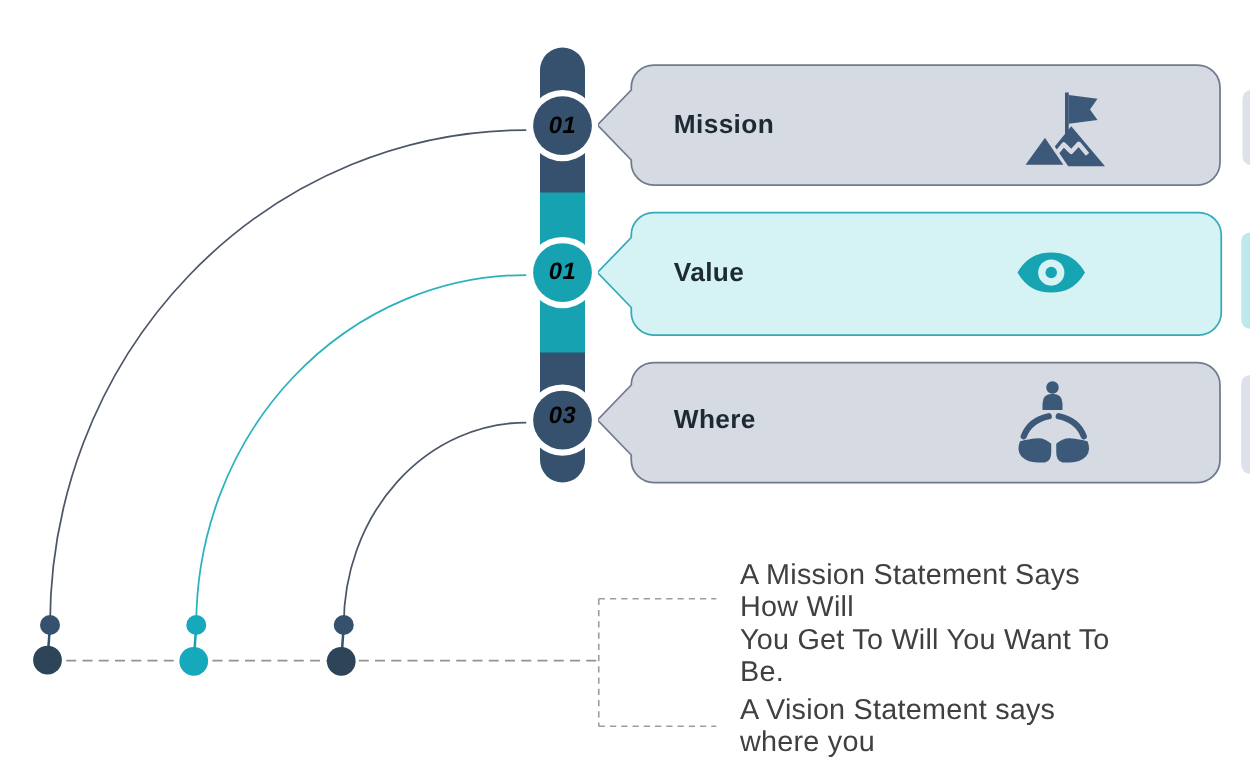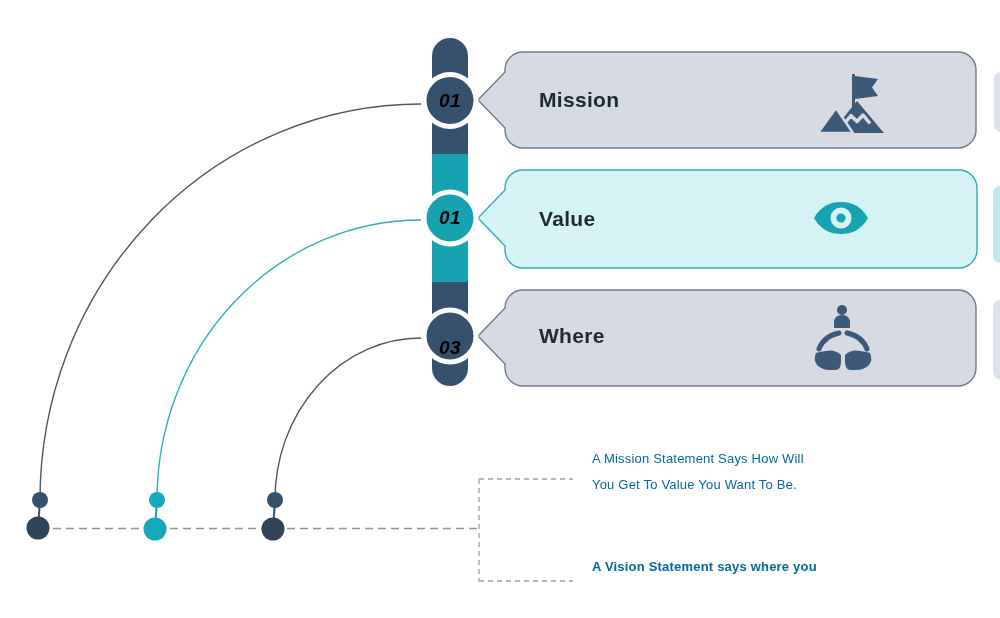--- a/index.html
+++ b/index.html
@@ -9,34 +9,34 @@
   }
   .stage svg{position:absolute;left:0;top:0;}
   .step-num{
     position:absolute;width:50px;text-align:center;
     color:#000000;font-weight:bold;font-size:19px;line-height:24px;
     letter-spacing:0.5px;
     font-style:italic;
   }
   .num-1{left:425px;top:89px;}
   .num-2{left:425px;top:206px;}
-  .num-3{left:425px;top:336px;}
+  .num-3{left:425px;top:321px;}
   .card-title{
     position:absolute;left:539px;height:28px;line-height:28px;
     font-size:21px;font-weight:bold;color:#1E2A33;letter-spacing:0.3px;
   }
   .title-1{top:86px;}
   .title-2{top:205px;}
   .title-3{top:322px;}
   .annotation{
     position:absolute;left:592px;width:320px;
-    font-size:13px;line-height:26px;color:#0369a1;letter-spacing:0.2px;
+    font-size:23px;line-height:26px;color:#404040;letter-spacing:0.2px;
   }
   .annot-1{top:446px;}
-  .annot-2{top:554px;font-weight:bold;}
+  .annot-2{top:554px;}
 </style>
 </head>
 <body>
 
 <div class="stage">
 
   <svg width="1000" height="618" viewBox="0 0 1000 618">
 
     <path d="M421,104 A381,396 0 0 0 40,500" fill="none" stroke="#4C5668" stroke-width="1.4"></path>
     <path d="M421,220 A264,280 0 0 0 157,500" fill="none" stroke="#2BB1BE" stroke-width="1.4"></path>
@@ -119,19 +119,19 @@
   <div class="step-num num-1">01</div>
   <div class="step-num num-2">01</div>
   <div class="step-num num-3">03</div>
 
   <div class="card-title title-1">Mission</div>
   <div class="card-title title-2">Value</div>
   <div class="card-title title-3">Where</div>
 
   <div class="annotation annot-1">
     <div>A Mission Statement Says How Will</div>
-    <div>You Get To Value You Want To Be.</div>
+    <div>You Get To Will You Want To Be.</div>
   </div>
   <div class="annotation annot-2">
     <div>A Vision Statement says where you</div>
   </div>
 
 </div>
 
 </body></html>

